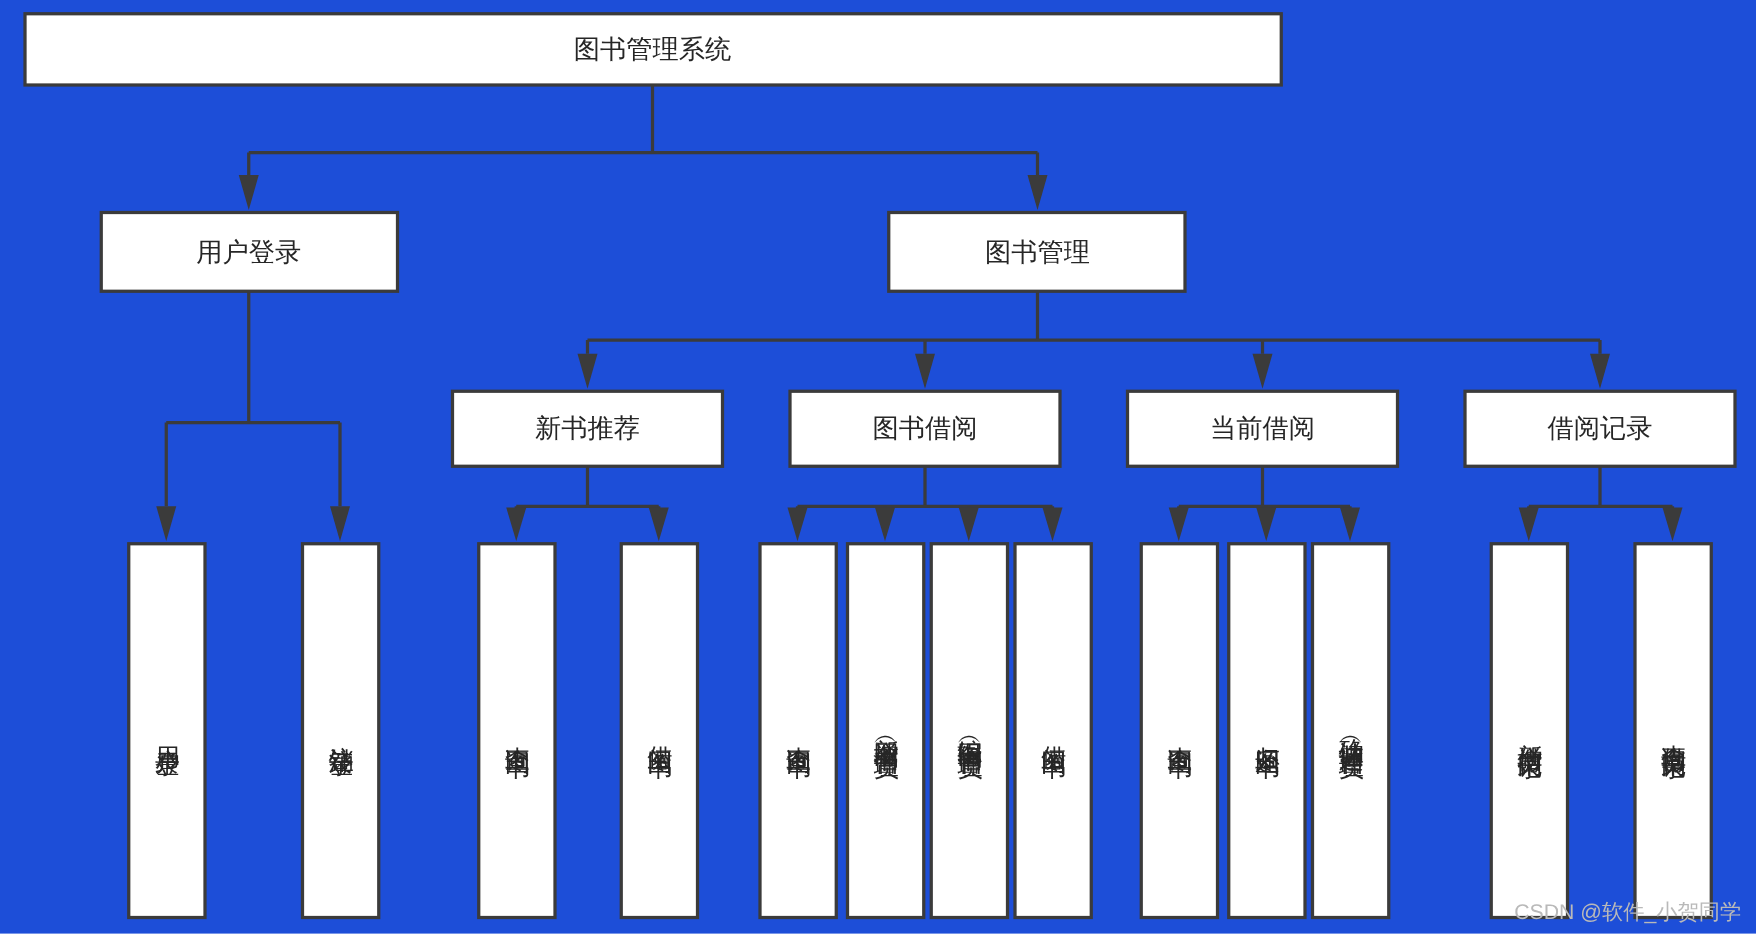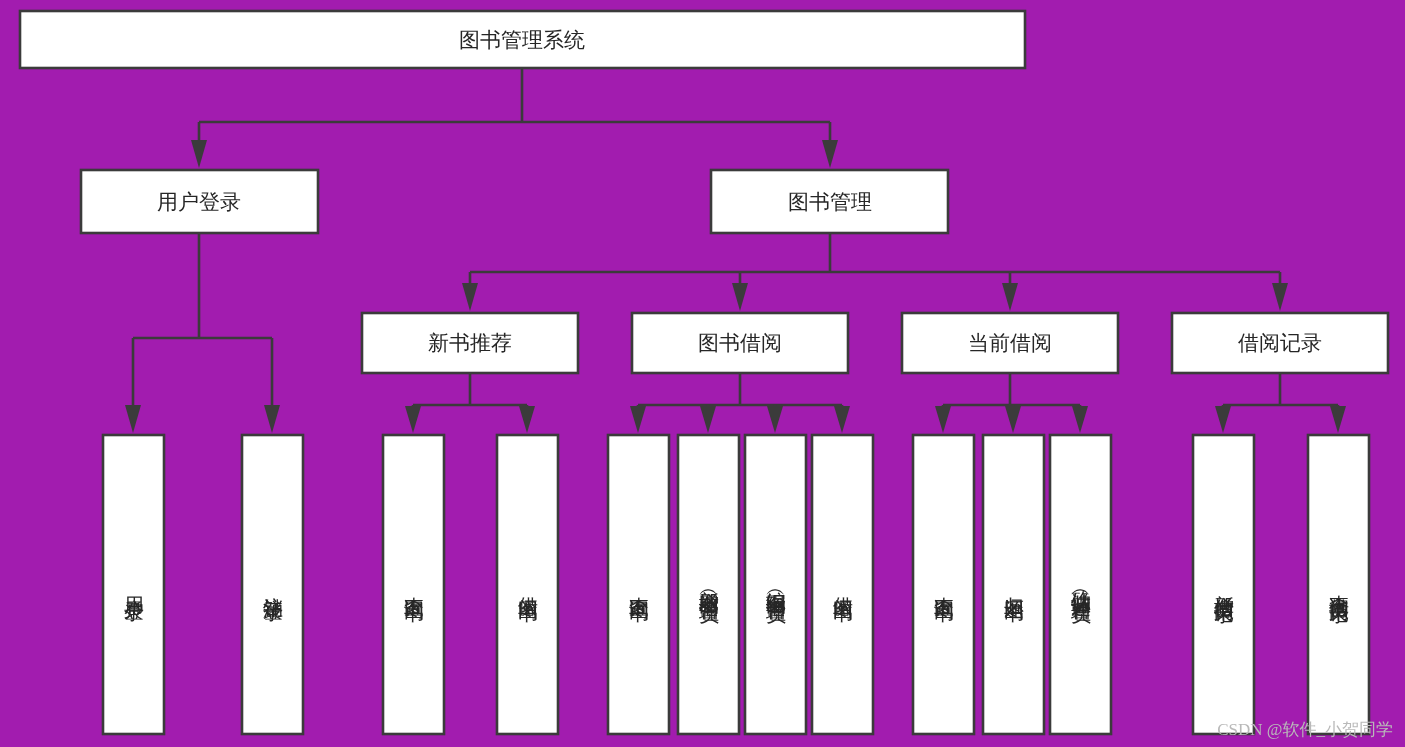--- a/index.html
+++ b/index.html
@@ -7,21 +7,21 @@
     padding: 0;
     background: #ffffff;
   }
   body {
     font-family: "DejaVu Sans", "Liberation Sans", sans-serif;
   }
   #diagram-root {
     position: relative;
     width: 1405px;
     height: 747px;
-    background: #a21caf;
+    background: #1d4ed8;
     overflow: hidden;
   }
   svg.flow {
     position: absolute;
     top: 0;
     left: 0;
     width: 1405px;
     height: 747px;
   }
   .node-box {
@@ -48,21 +48,21 @@
   .node-label.vertical {
     font-size: 20px;
     writing-mode: vertical-rl;
     text-orientation: upright;
     letter-spacing: 2px;
   }
   .watermark {
     position: absolute;
     right: 12px;
     bottom: 6px;
-    font-family: Liberation Serif, serif;
+    font-family: Liberation Sans, sans-serif;
     font-size: 17px;
     color: #b9b9b9;
     white-space: nowrap;
     pointer-events: none;
   }
 </style>
 </head>
 <body>
 
 <div id="diagram-root">

